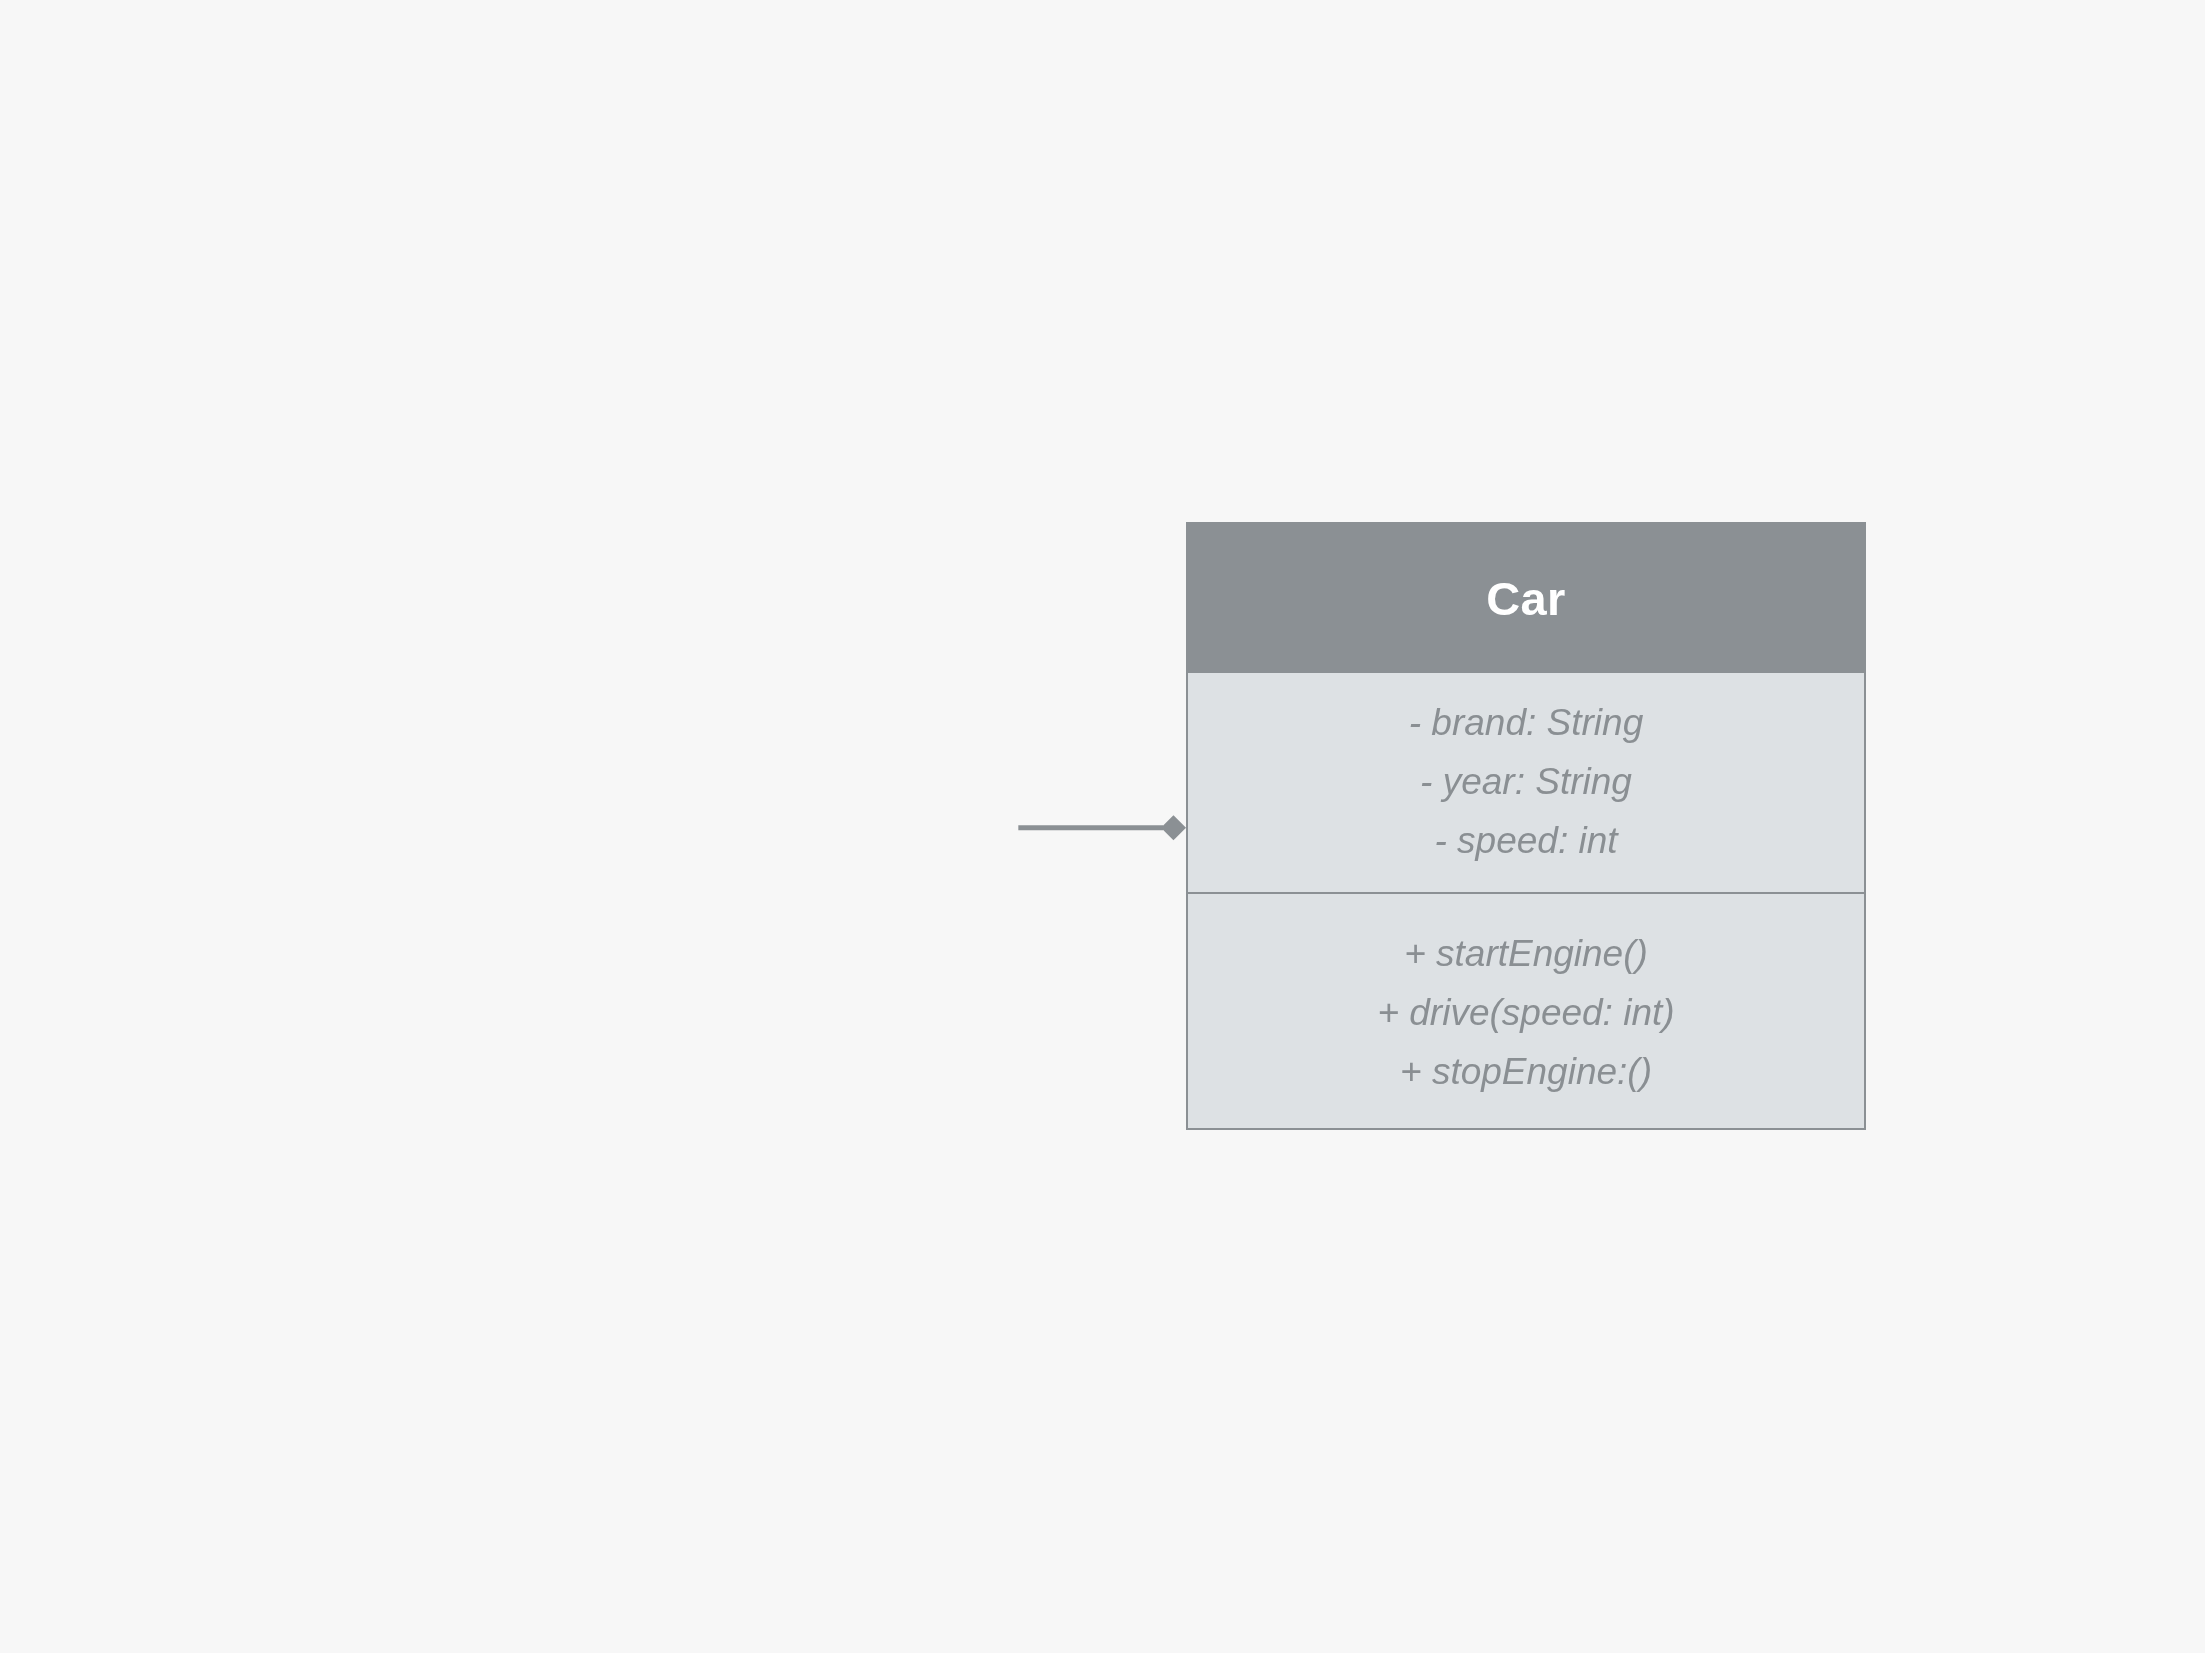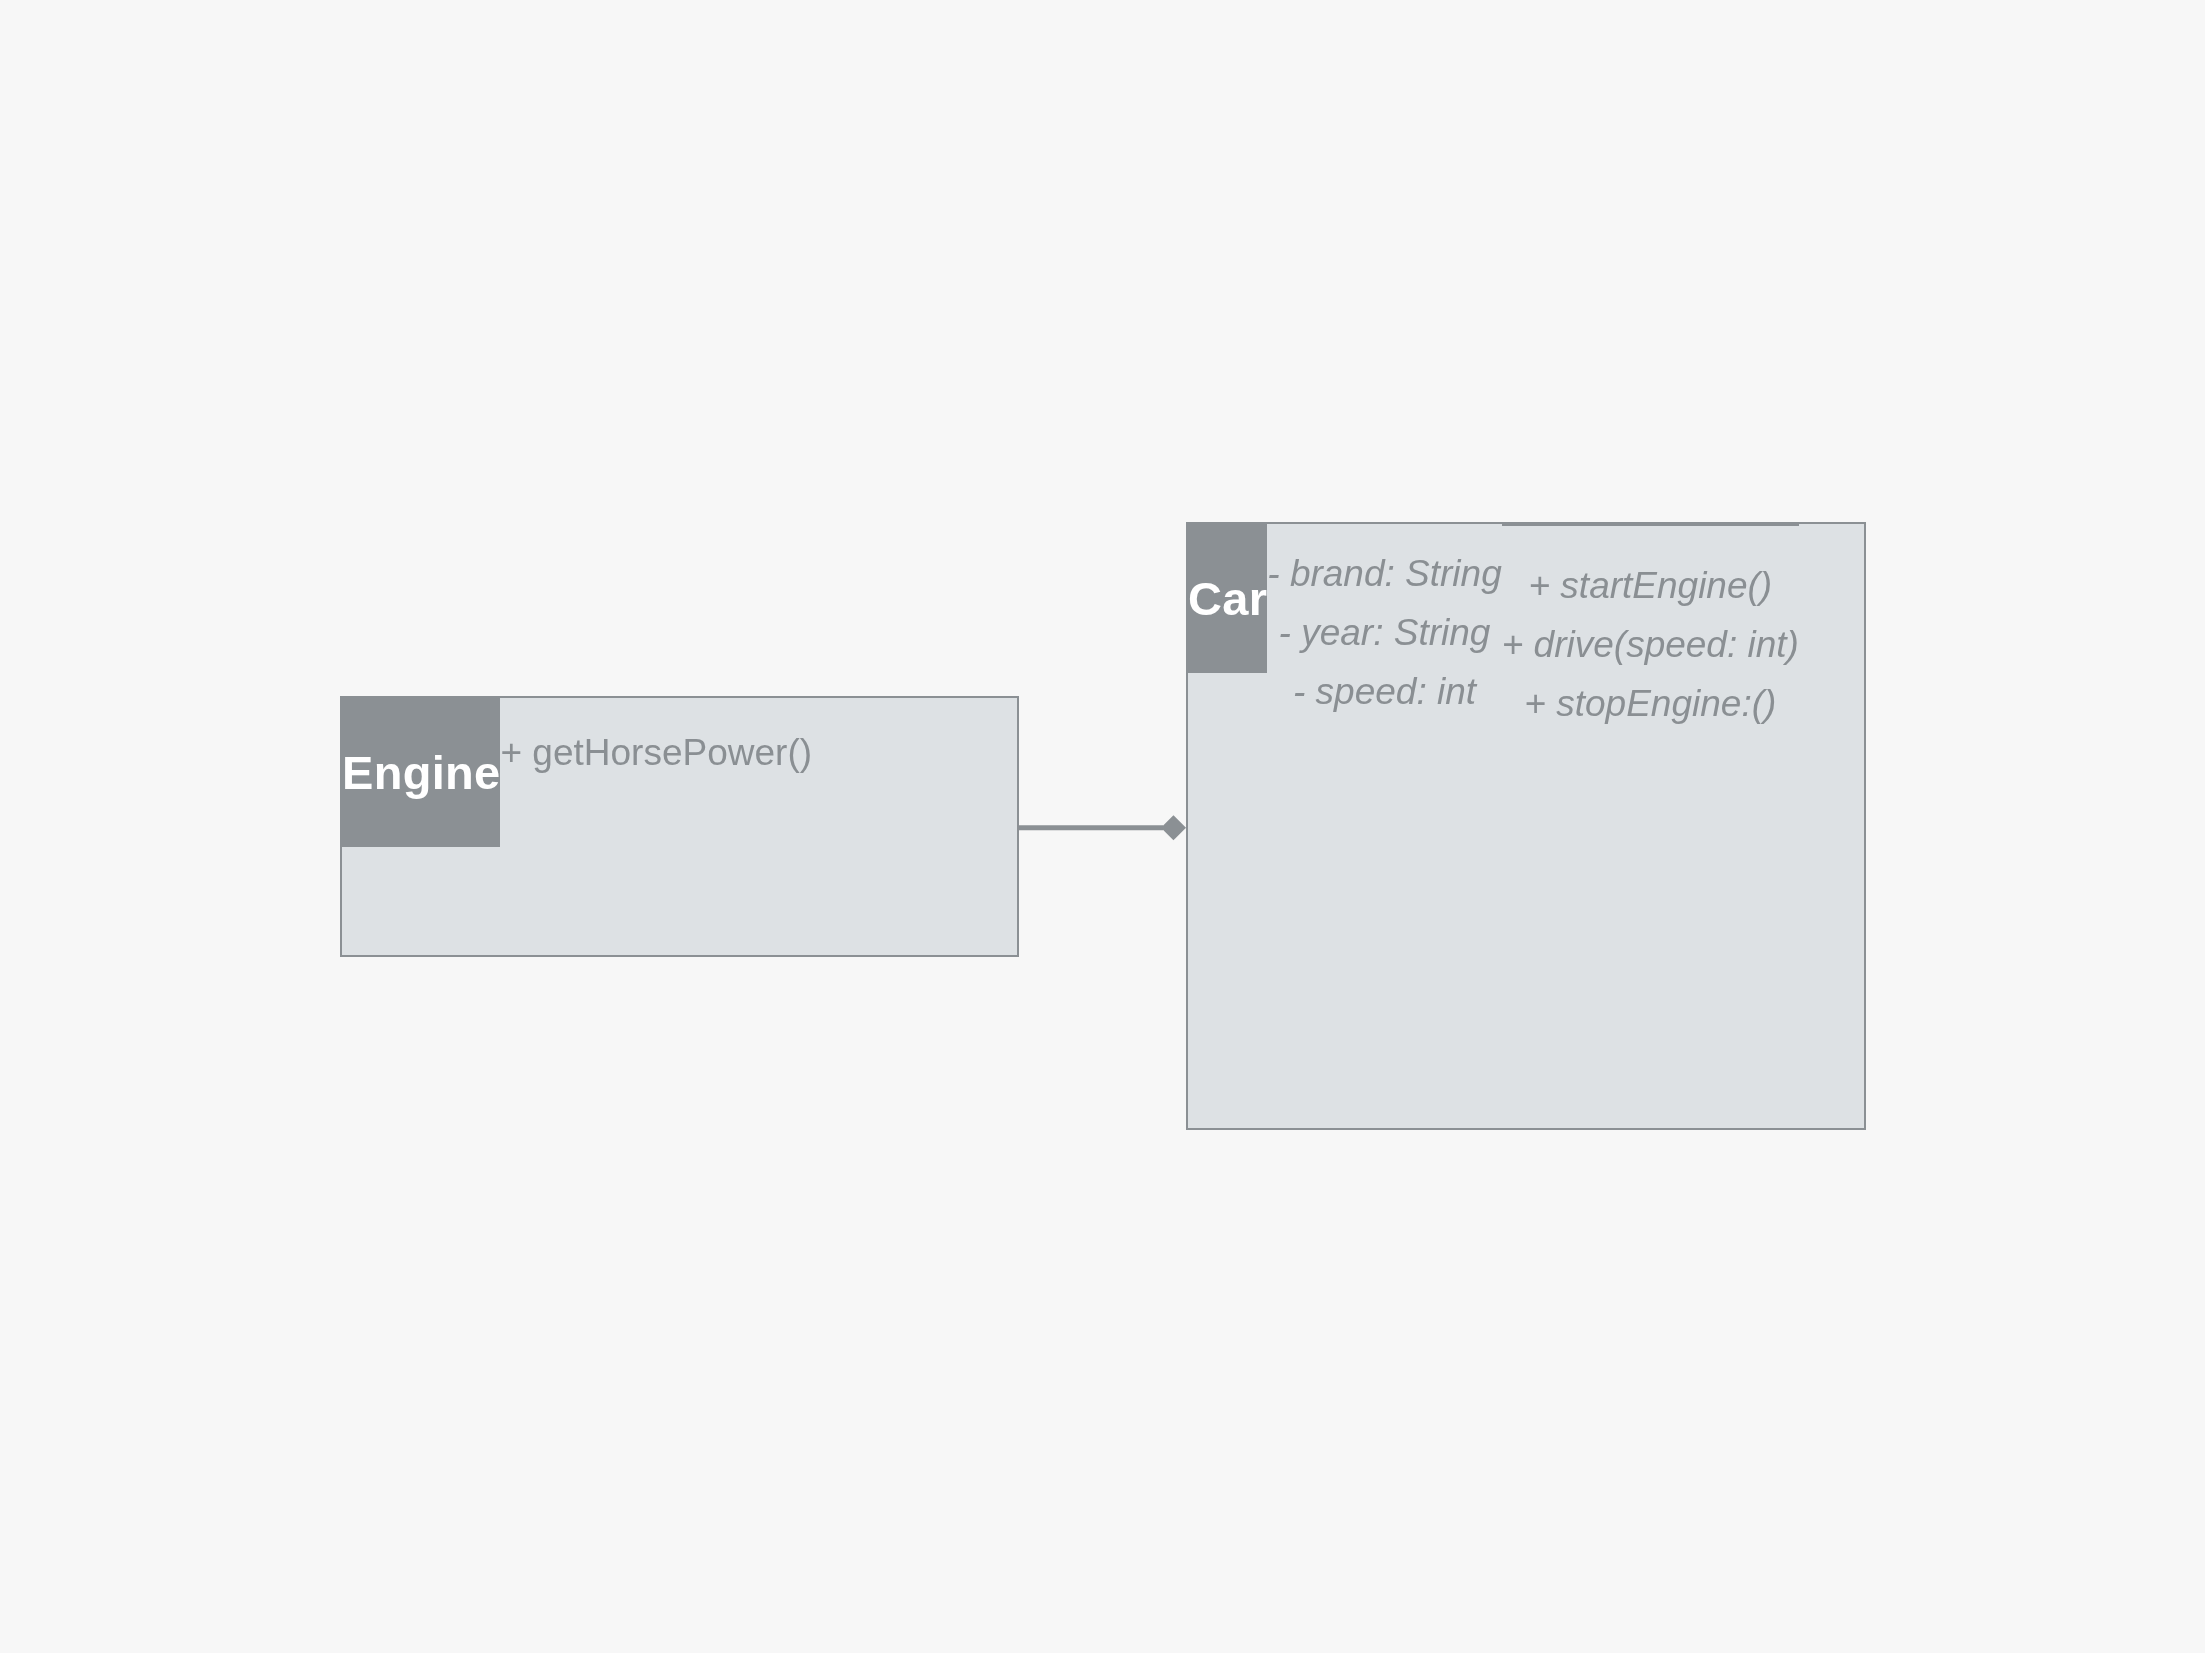--- a/index.html
+++ b/index.html
@@ -20,21 +20,21 @@
     inset: 0;
   }
 
   
   .uml-class {
     position: absolute;
     box-sizing: border-box;
     border: 2.2px solid #8b9094;
     background: #dde1e4;
     display: flex;
-    flex-direction: row;
+    flex-direction: column;
   }
 
   .uml-header {
     background: #8b9094;
     color: #ffffff;
     font-weight: bold;
     display: flex;
     align-items: center;
     justify-content: center;
     letter-spacing: 0.3px;
@@ -116,26 +116,20 @@
   .relationship svg {
     display: block;
     overflow: visible;
   }
 </style>
 </head>
 <body>
 
 <div class="canvas">
 
-  <div class="uml-class" id="engine-class">
-    <div class="uml-header">Engine</div>
-    <div class="uml-compartment" id="engine-methods">
-      <span class="uml-line">+ getHorsePower()</span>
-    </div>
-  </div>
 
   <div class="relationship">
     <svg width="170" height="29.5" viewBox="0 0 310 54">
       <line x1="0" y1="27" x2="265" y2="27" stroke="#8b9094" stroke-width="9"></line>
       <polygon points="261,27 284,4 307,27 284,50" fill="#8b9094"></polygon>
     </svg>
   </div>
 
   <div class="uml-class" id="car-class">
     <div class="uml-header">Car</div>

